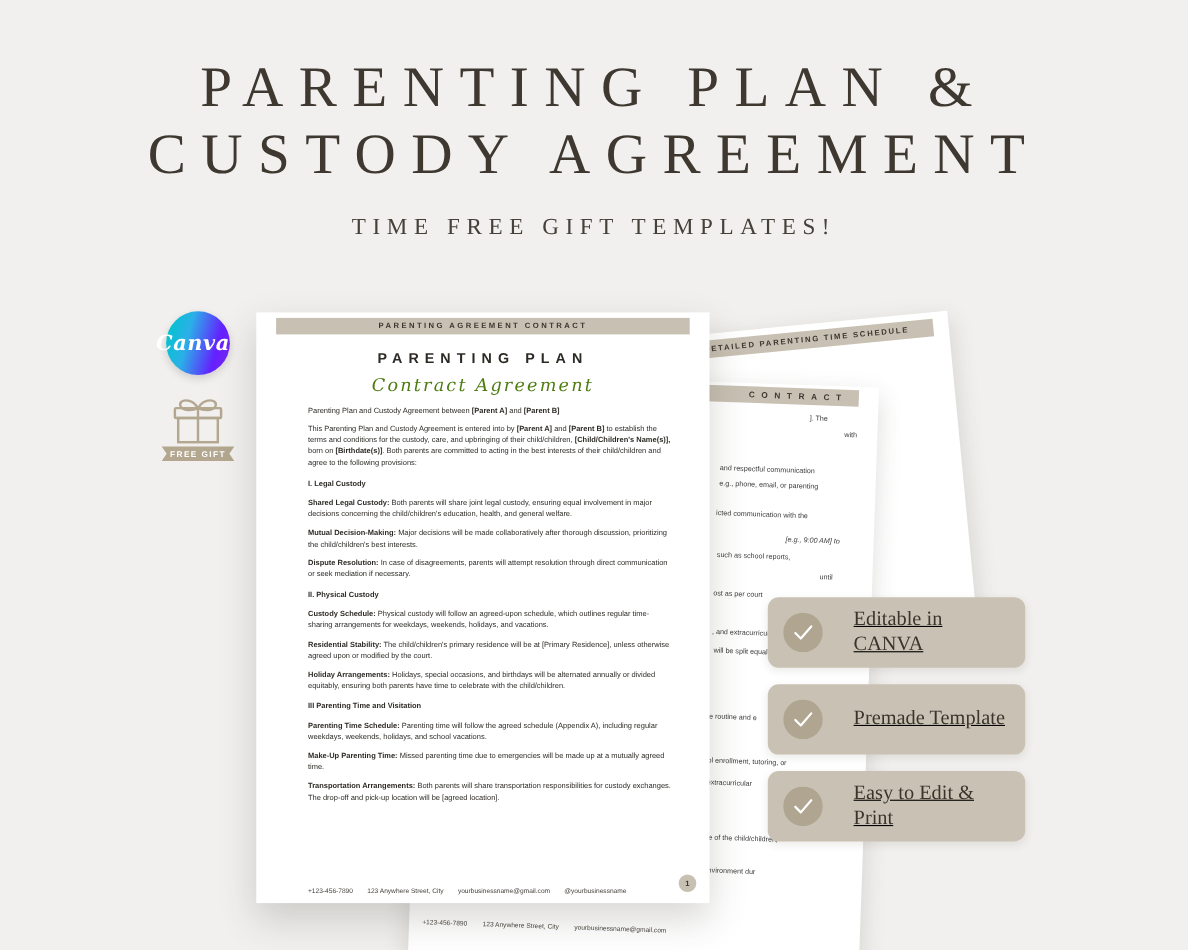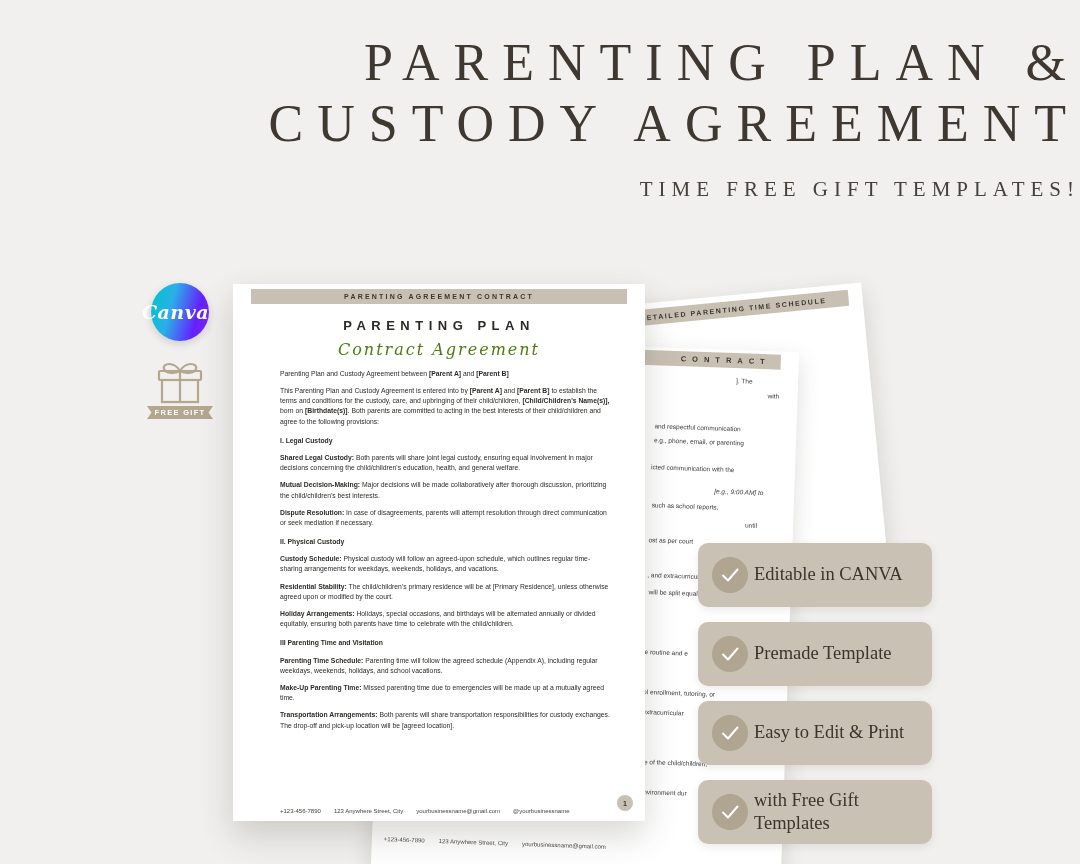--- a/index.html
+++ b/index.html
@@ -3,21 +3,21 @@
 <meta charset="utf-8">
 <style>
   html,body { margin:0; padding:0; }
   body { font-family:"Liberation Sans", sans-serif; }
   .stage {
     position:relative; width:1080px; height:864px; overflow:hidden;
     background:#f1f0ee;
   }
 
   
-  .hero { position:absolute; top:33px; left:0; right:0; text-align:right; color:#3e3831; }
+  .hero { position:absolute; top:50px; left:0; right:0; text-align:center; color:#3e3831; }
   .hero-line {
     font-family:"Liberation Serif", serif; font-weight:400;
     font-size:52px; letter-spacing:14px; line-height:1.17; white-space:nowrap;
   }
   .hero-sub {
     font-family:"Liberation Serif", serif; font-size:21px; letter-spacing:6px;
     margin-top:22px; color:#45403a; white-space:nowrap;
   }
 
   
@@ -80,22 +80,23 @@
   .page-num {
     position:absolute; right:12px; bottom:10px; width:16px; height:16px; border-radius:50%;
     background:#c8c1b3; color:#3c372f; font-size:7px; font-weight:bold;
     display:flex; align-items:center; justify-content:center;
   }
 
   
   .features { position:absolute; left:698px; top:543px; width:234px; z-index:4; }
   .pill {
     background:#c9c2b4; border-radius:10px; height:64px; margin-bottom:15px;
-    display:flex; align-items:center; padding:0 14px; gap:6px; box-sizing:border-box;
+    display:flex; align-items:center; padding:0 14px; gap:28px; box-sizing:border-box;
     box-shadow:0 3px 8px rgba(70,62,50,.10);
+    text-decoration:underline;
   }
   .pill-check { width:36px; height:36px; flex-shrink:0; }
   .pill-label {
     font-family:"Liberation Serif", serif; font-size:18.5px; line-height:1.25; color:#3a342c;
   }
 </style>
 </head>
 <body>
 
 <div class="stage">
@@ -206,22 +207,15 @@
       </svg>
       <span class="pill-label">Premade Template</span>
     </div>
     <div class="pill">
       <svg class="pill-check" viewBox="0 0 36 36">
         <circle cx="18" cy="18" r="18" fill="#afa591"></circle>
         <path d="M11 18.5 L16 23.5 L25.5 12.5" stroke="#fff" stroke-width="2" fill="none" stroke-linecap="round" stroke-linejoin="round"></path>
       </svg>
       <span class="pill-label">Easy to Edit &amp; Print</span>
     </div>
-    <div class="pill">
-      <svg class="pill-check" viewBox="0 0 36 36">
-        <circle cx="18" cy="18" r="18" fill="#afa591"></circle>
-        <path d="M11 18.5 L16 23.5 L25.5 12.5" stroke="#fff" stroke-width="2" fill="none" stroke-linecap="round" stroke-linejoin="round"></path>
-      </svg>
-      <span class="pill-label">with Free Gift Templates</span>
-    </div>
   </div>
 
 </div>
 
 </body></html>

